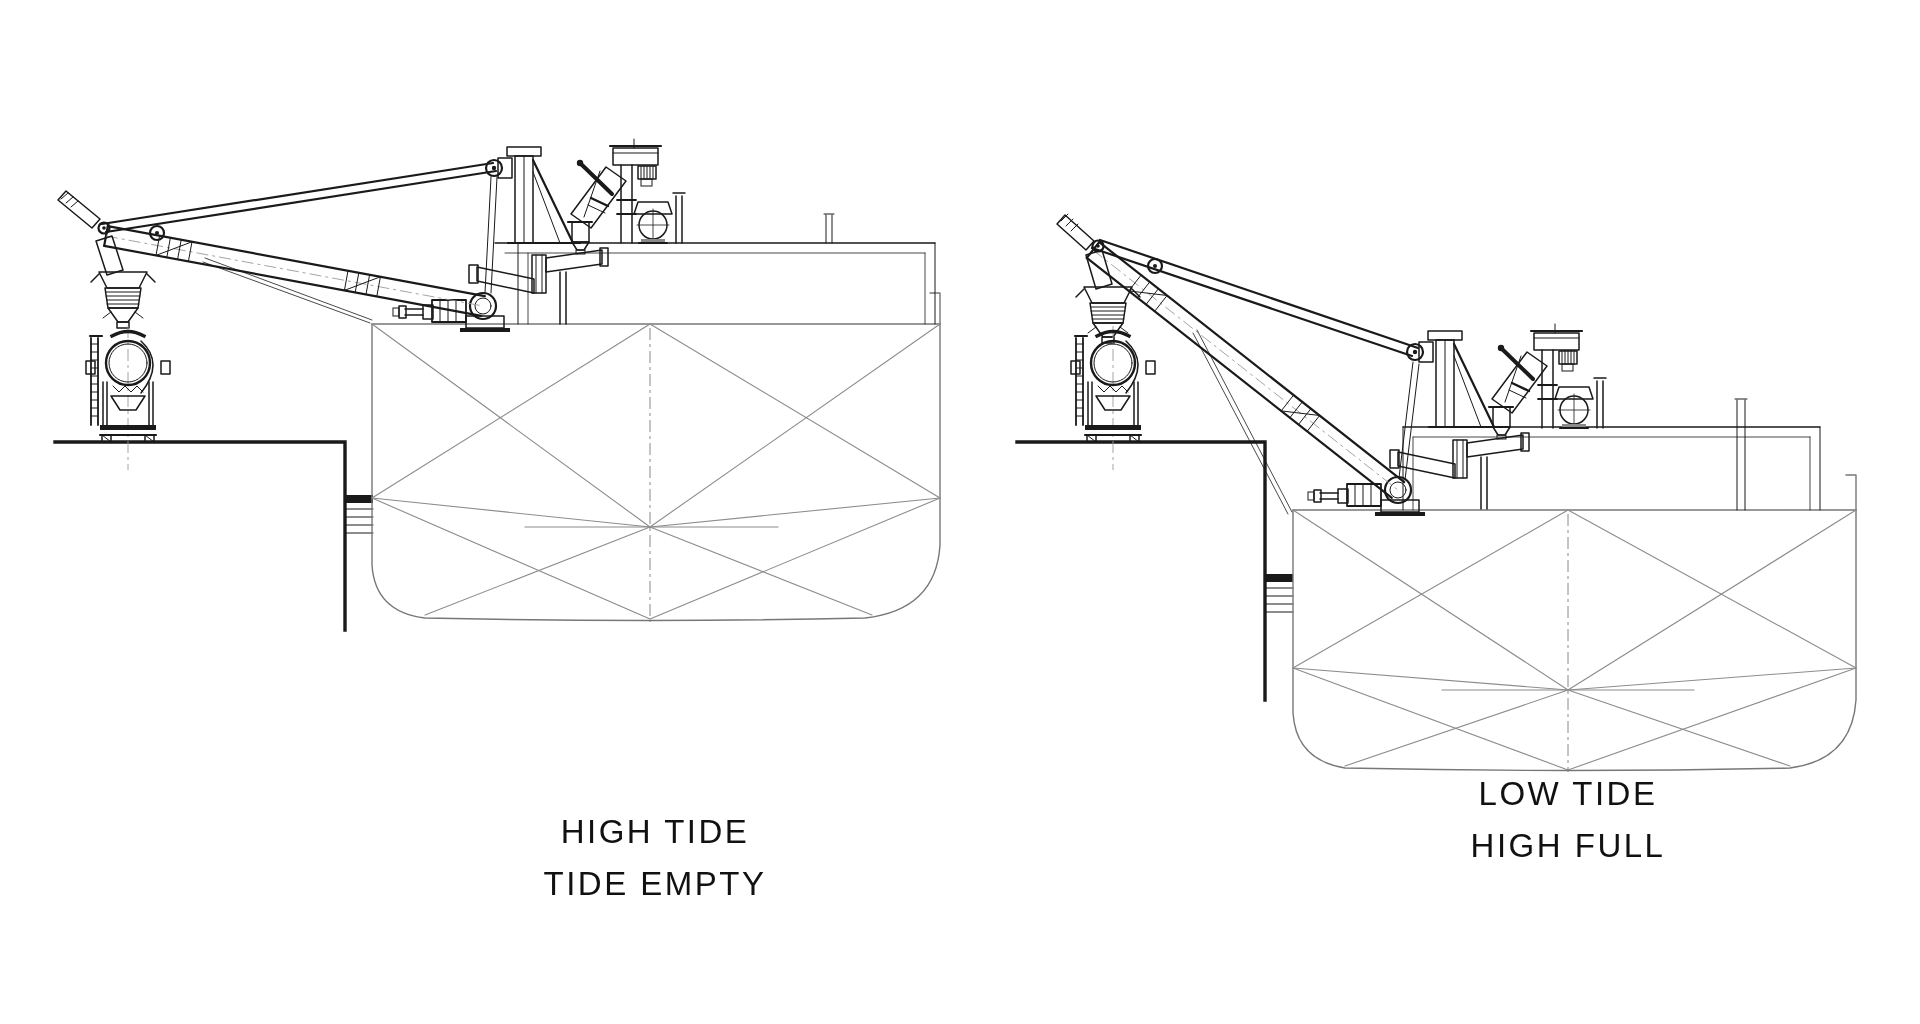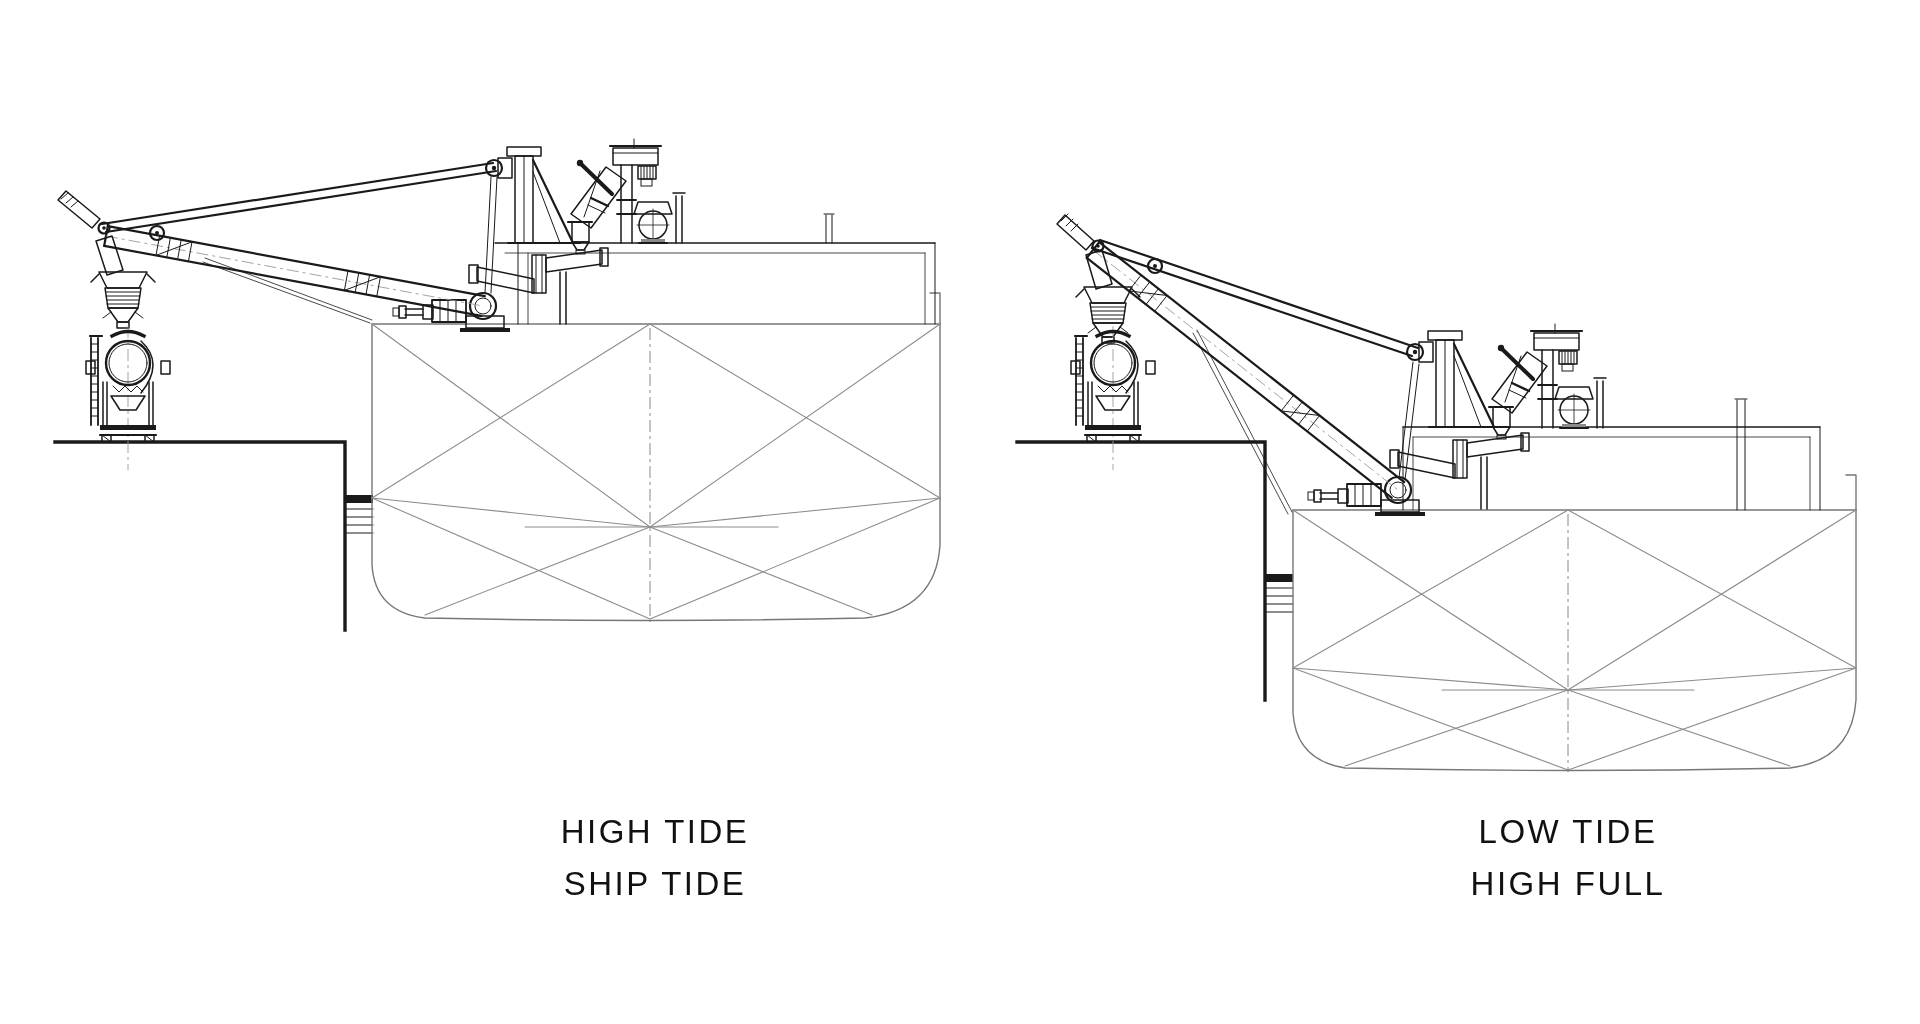--- a/index.html
+++ b/index.html
@@ -246,20 +246,20 @@
     <use href="#tipspout" transform="translate(1108,287)"></use>
 
     <path class="th" d="M1197,330 L1292,512 M1193,333 L1288,514"></path>
 
     <use href="#qmachine" transform="translate(1113,442)"></use>
   </g>
 </svg>
 
 <div class="caption" style="left:445px;top:806px;">
   <div>HIGH TIDE</div>
-  <div>SHIP TIDE</div>
+  <div>TIDE EMPTY</div>
 </div>
-<div class="caption" style="left:1358px;top:806px;">
+<div class="caption" style="left:1358px;top:768px;">
   <div>LOW TIDE</div>
   <div>HIGH FULL</div>
 </div>
 
 </div>
 
 </body></html>

